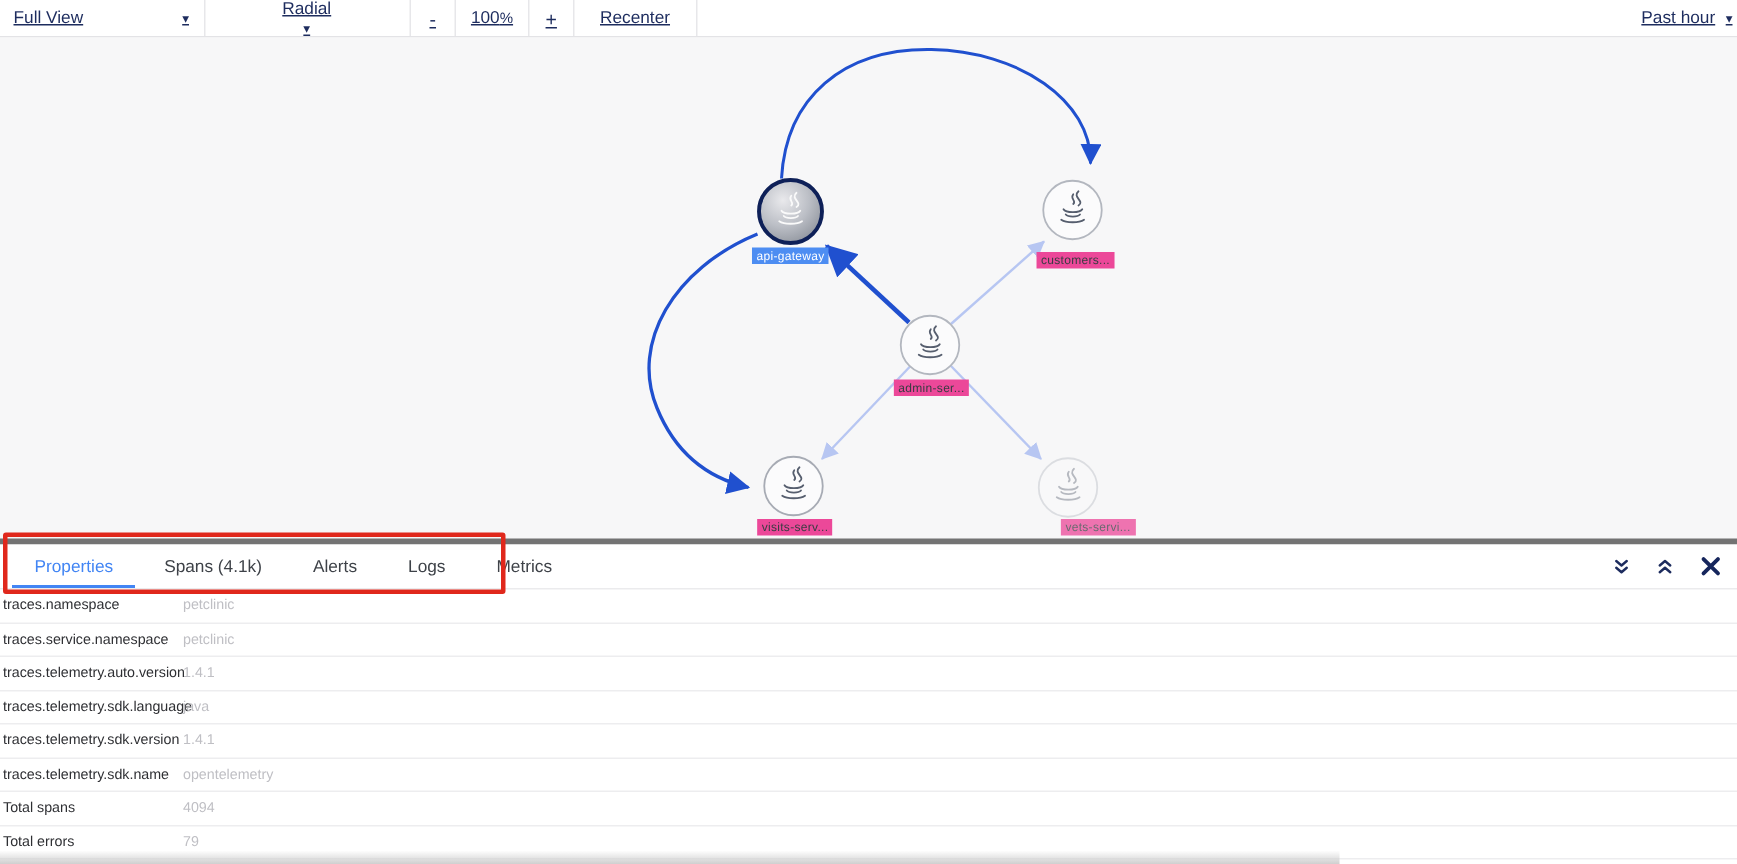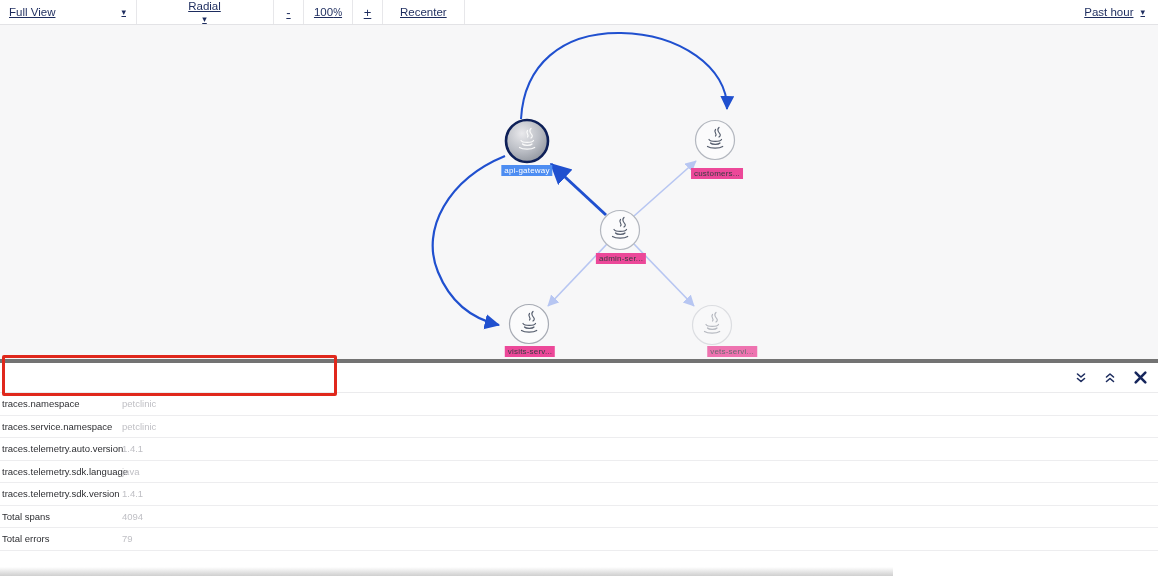--- a/index.html
+++ b/index.html
@@ -51,21 +51,21 @@
   .zoombox .pct { font-size: 10px; }
   .recenter {
     background: none; border: none;
     font-family: inherit; font-size: 11.5px;
     color: var(--navy, #1d2c5e);
     padding: 0 17px; height: 24px; cursor: pointer;
   }
   .tb-spacer { flex: 1; }
   .timerange {
     display: flex; align-items: center; gap: 7px;
-    padding-right: 13px; cursor: pointer;
+    padding-right: 3px; cursor: pointer;
   }
 
   
   .canvas {
     position: relative;
     height: 338px;
     background: #f7f7f8;
     border-bottom: 4px solid #737373;
   }
   .canvas svg { position: absolute; left: 0; top: 0; }
@@ -248,20 +248,27 @@
 
   <div class="node-label selected" style="left:527px; top:140px;">api-gateway</div>
   <div class="node-label" style="left:717px; top:143px;">customers...</div>
   <div class="node-label" style="left:621px; top:228px;">admin-ser...</div>
   <div class="node-label" style="left:530px; top:321px;">visits-serv...</div>
   <div class="node-label" style="left:732px; top:321px; opacity:0.75;">vets-servi...</div>
 </div>
 
 <div class="panel">
   <div class="tabbar">
+    <div style="display:flex; gap:4px;">
+        <div class="tab active">Properties</div>
+        <div class="tab">Spans (4.1k)</div>
+        <div class="tab">Alerts</div>
+        <div class="tab">Logs</div>
+        <div class="tab">Metrics</div>
+      </div>
     <div class="tab-actions">
       <button class="icon-btn">
         <svg width="12" height="12" viewBox="0 0 12 12">
           <path d="M2.5 2 L6 5 L9.5 2" fill="none" stroke="#1d2c5e" stroke-width="1.6" stroke-linecap="round" stroke-linejoin="round"></path>
           <path d="M2.5 6.5 L6 9.5 L9.5 6.5" fill="none" stroke="#1d2c5e" stroke-width="1.6" stroke-linecap="round" stroke-linejoin="round"></path>
         </svg>
       </button>
       <button class="icon-btn">
         <svg width="12" height="12" viewBox="0 0 12 12">
           <path d="M2.5 5 L6 2 L9.5 5" fill="none" stroke="#1d2c5e" stroke-width="1.6" stroke-linecap="round" stroke-linejoin="round"></path>
@@ -290,20 +297,24 @@
       </div>
       <div class="prow">
         <div class="pkey">traces.telemetry.sdk.language</div>
         <div class="pval">java</div>
       </div>
       <div class="prow">
         <div class="pkey">traces.telemetry.sdk.version</div>
         <div class="pval">1.4.1</div>
       </div>
       <div class="prow">
+        <div class="pkey">traces.telemetry.sdk.name</div>
+        <div class="pval">opentelemetry</div>
+      </div>
+      <div class="prow">
         <div class="pkey">Total spans</div>
         <div class="pval">4094</div>
       </div>
       <div class="prow">
         <div class="pkey">Total errors</div>
         <div class="pval">79</div>
       </div>
     </div>
 </div>
 

